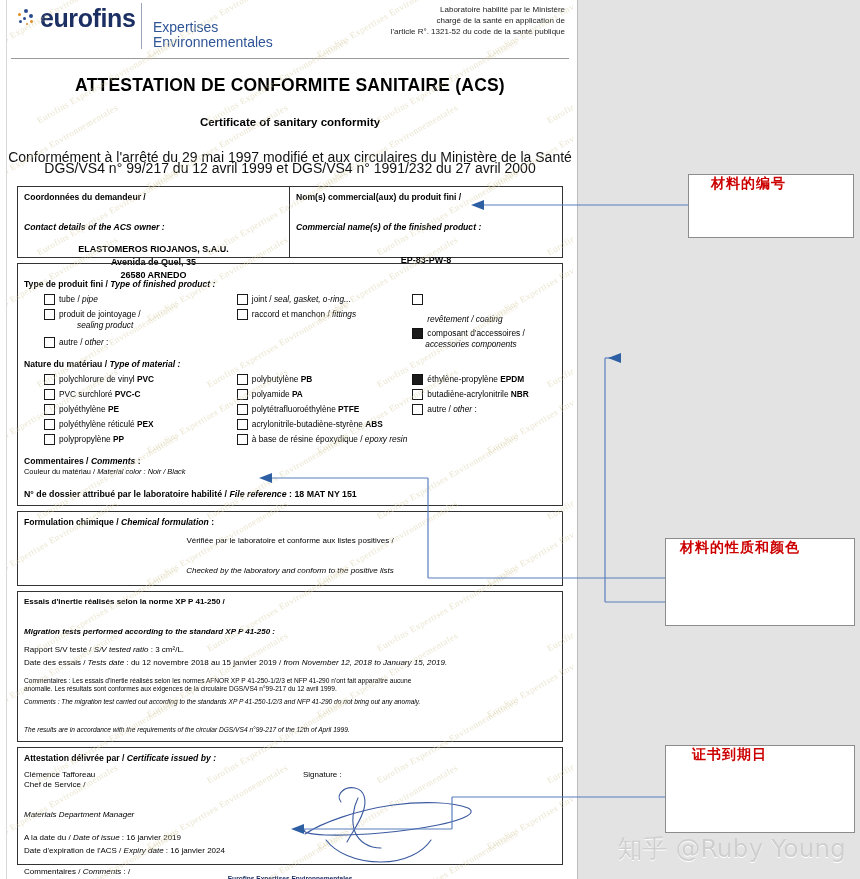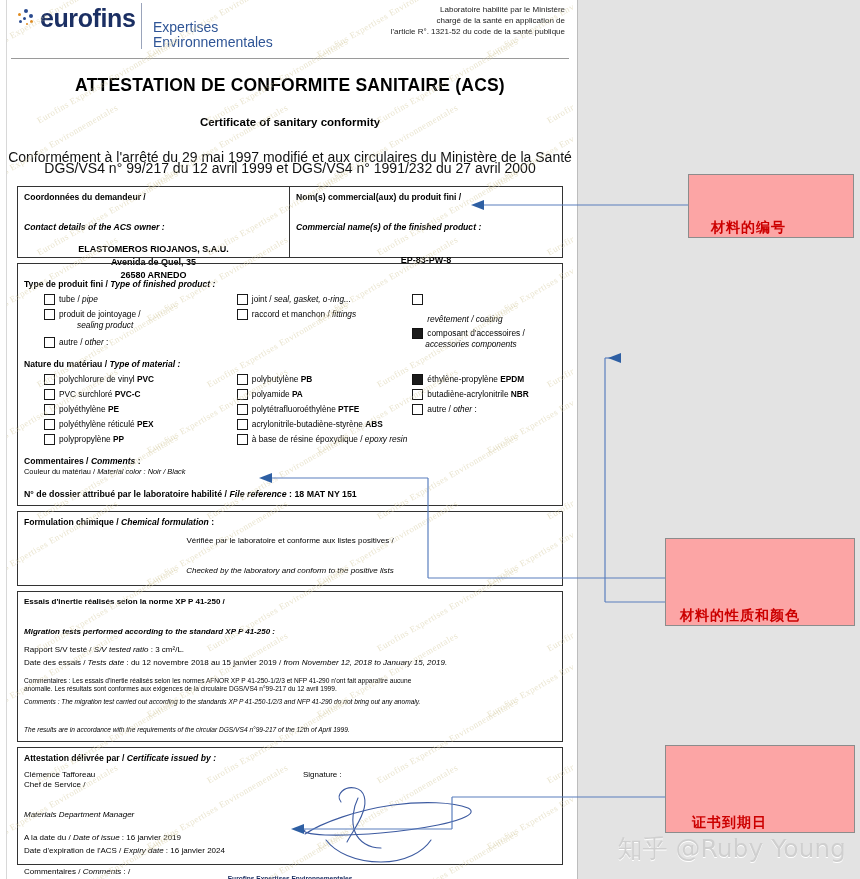--- a/index.html
+++ b/index.html
@@ -91,22 +91,22 @@
   }
   .cb.on{background:#1b1b1b;border-color:#111;}
   .cbi{display:flex;align-items:flex-start;margin-top:4px;font-size:8.3px;line-height:10px;}
   .cbi .tx{display:block;}
   .cont{display:block;margin-left:13px;font-style:italic;font-size:8.3px;line-height:10px;}
   .sec-head{font-size:8.6px;font-weight:bold;margin-bottom:1px;}
   .small{font-size:8px;line-height:10px;}
   .tiny{font-size:6.6px;line-height:8.4px;}
   
   .ann-box{
-    position:absolute;background:#fca5a5;border:1px solid #8c8c8c;
-    display:flex;align-items:flex-end;
+    position:absolute;background:#ffffff;border:1px solid #8c8c8c;
+    display:flex;align-items:flex-start;
     z-index:6;
   }
   .ann-text{
     color:#cc0000;font-weight:bold;font-size:14px;
     font-family:"DejaVu Sans", sans-serif;
     padding-left:22px;letter-spacing:1px;
   }
   svg.ann-lines{position:absolute;left:0;top:0;width:860px;height:879px;z-index:5;pointer-events:none;}
   .zhihu{
     position:absolute;right:14px;bottom:14px;z-index:7;

